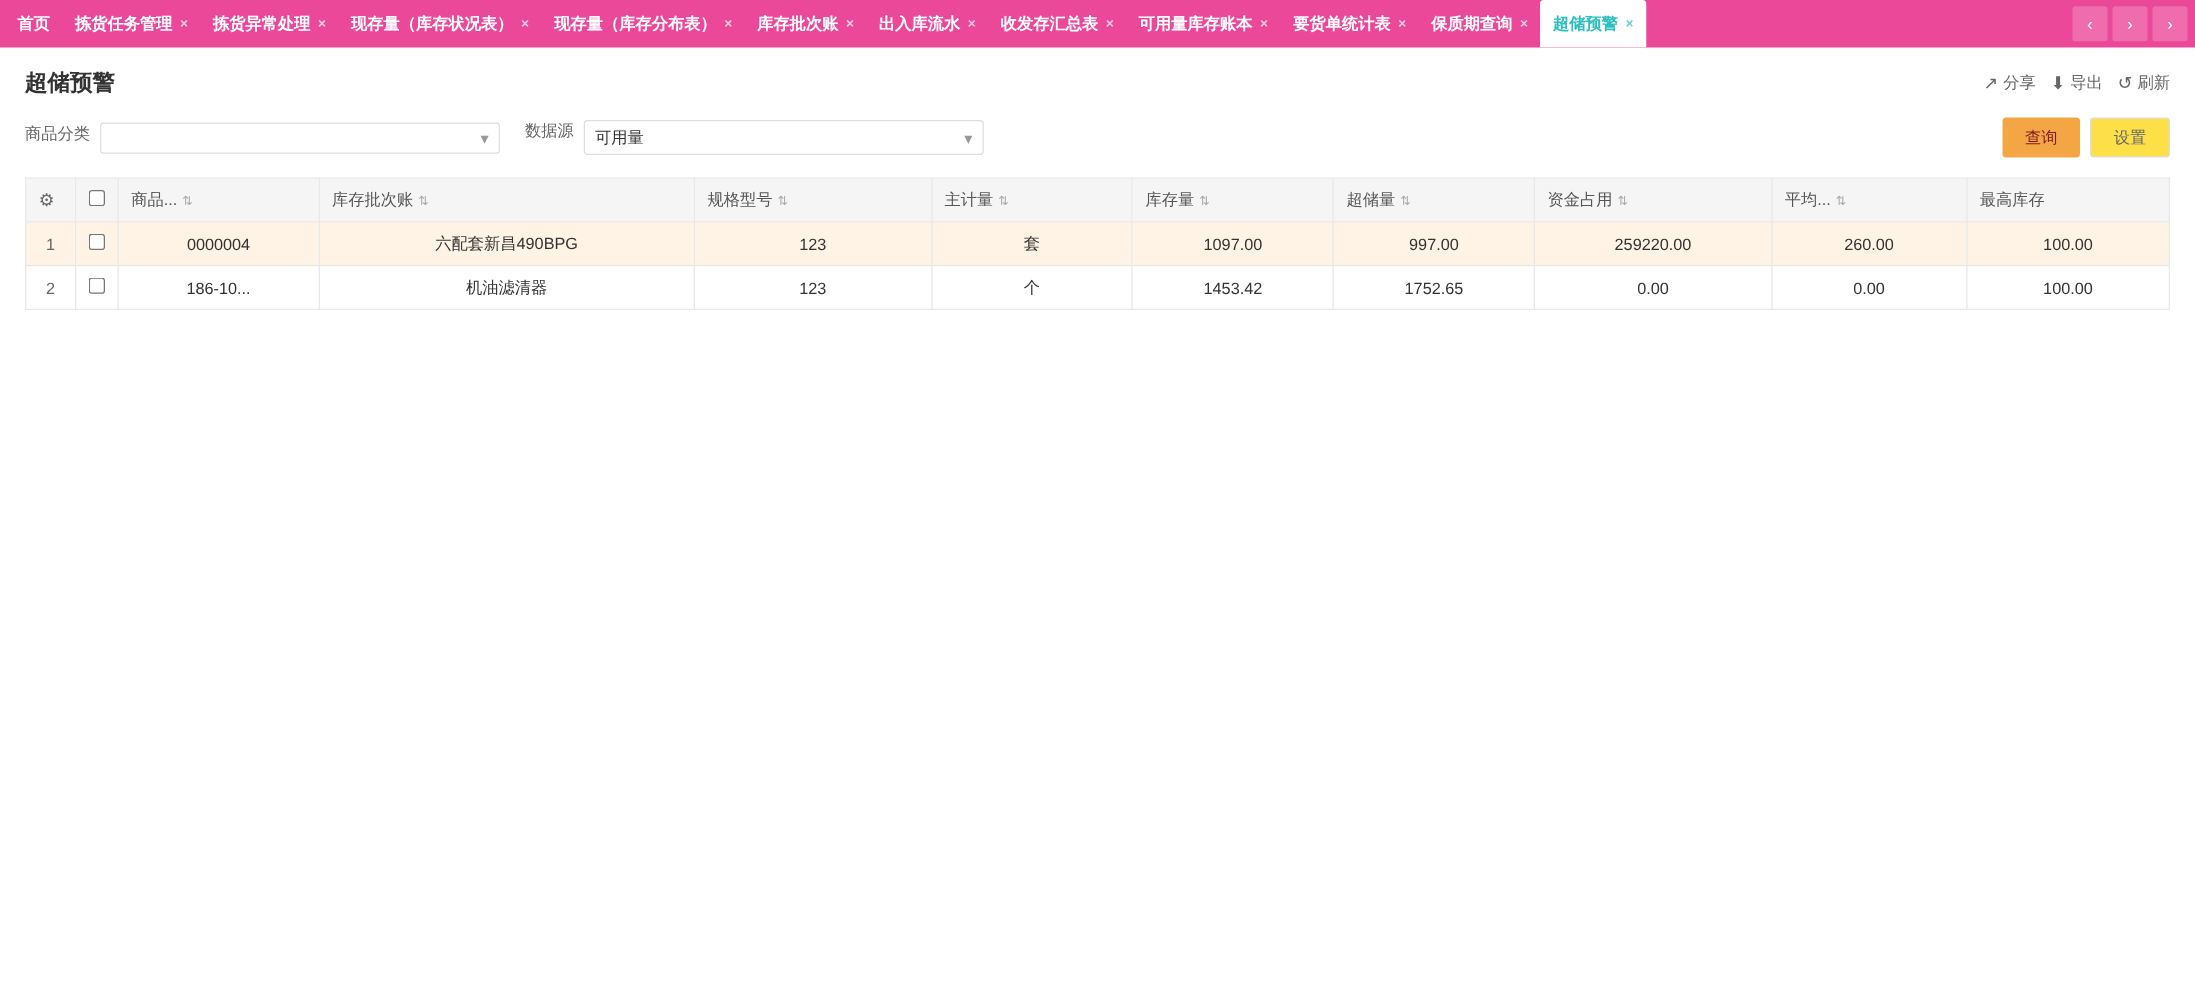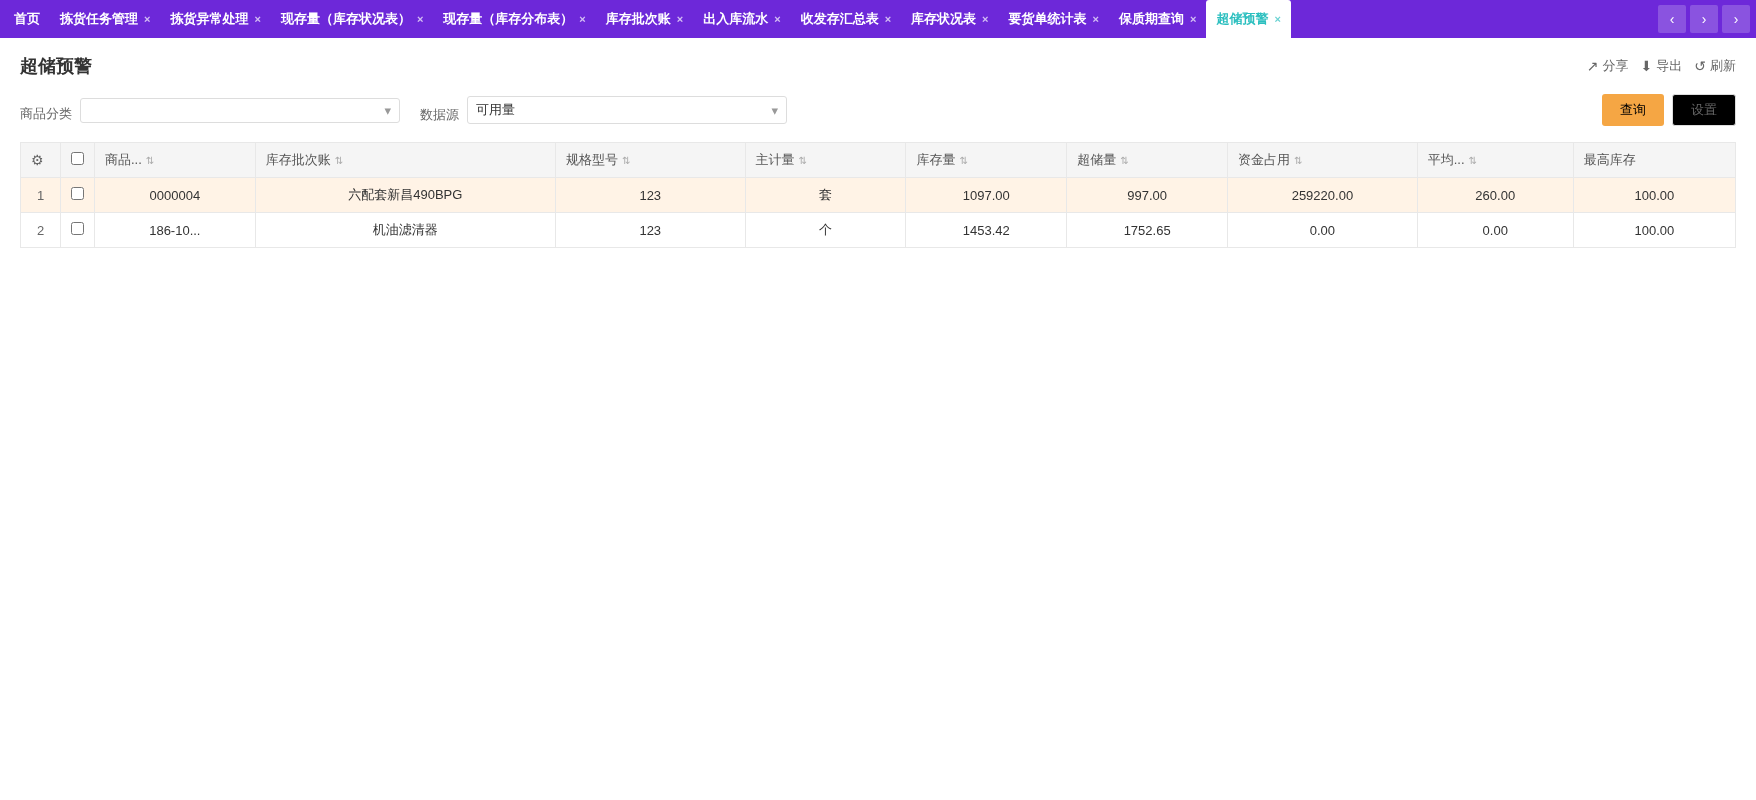--- a/index.html
+++ b/index.html
@@ -2,21 +2,21 @@
 <html><head>
   <meta charset="utf-8">
   <style>
     * { box-sizing: border-box; margin: 0; padding: 0; }
     body { font-family: "Microsoft YaHei", "PingFang SC", sans-serif; font-size: 13px; background: #fff; color: #333; }
 
     
     .top-nav {
       display: flex;
       align-items: center;
-      background: #6d28d9;
+      background: #ec4899;
       height: 38px;
       padding: 0 4px;
       overflow: hidden;
     }
     .top-nav .nav-item {
       display: flex;
       align-items: center;
       padding: 0 10px;
       height: 38px;
       color: #fff;
@@ -91,21 +91,21 @@
     
     .filter-row {
       display: flex;
       align-items: center;
       gap: 20px;
       margin-bottom: 16px;
       flex-wrap: wrap;
     }
     .filter-item {
       display: flex;
-      align-items: flex-end;
+      align-items: flex-start;
       gap: 8px;
     }
     .filter-label {
       color: #666;
       white-space: nowrap;
       font-size: 13px;
     }
     .filter-select {
       display: flex;
       align-items: center;
@@ -121,29 +121,29 @@
     }
     .filter-select .chevron { color: #999; margin-left: 8px; }
 
     .action-buttons {
       margin-left: auto;
       display: flex;
       gap: 8px;
     }
     .btn-query {
       background: #f5a644;
-      color: #000000;
+      color: #7f1d1d;
       border: none;
       border-radius: 3px;
       padding: 6px 18px;
       cursor: pointer;
       font-size: 13px;
     }
     .btn-settings {
-      background: #000000;
+      background: #fde047;
       color: #666;
       border: 1px solid #ddd;
       border-radius: 3px;
       padding: 6px 18px;
       cursor: pointer;
       font-size: 13px;
     }
 
     
     .data-table {
@@ -222,21 +222,21 @@
   </div>
   <div class="nav-item">
     <span>出入库流水</span>
     <span class="close-x">×</span>
   </div>
   <div class="nav-item">
     <span>收发存汇总表</span>
     <span class="close-x">×</span>
   </div>
   <div class="nav-item">
-    <span>库存状况表</span>
+    <span>可用量库存账本</span>
     <span class="close-x">×</span>
   </div>
   <div class="nav-item">
     <span>要货单统计表</span>
     <span class="close-x">×</span>
   </div>
   <div class="nav-item">
     <span>保质期查询</span>
     <span class="close-x">×</span>
   </div>

